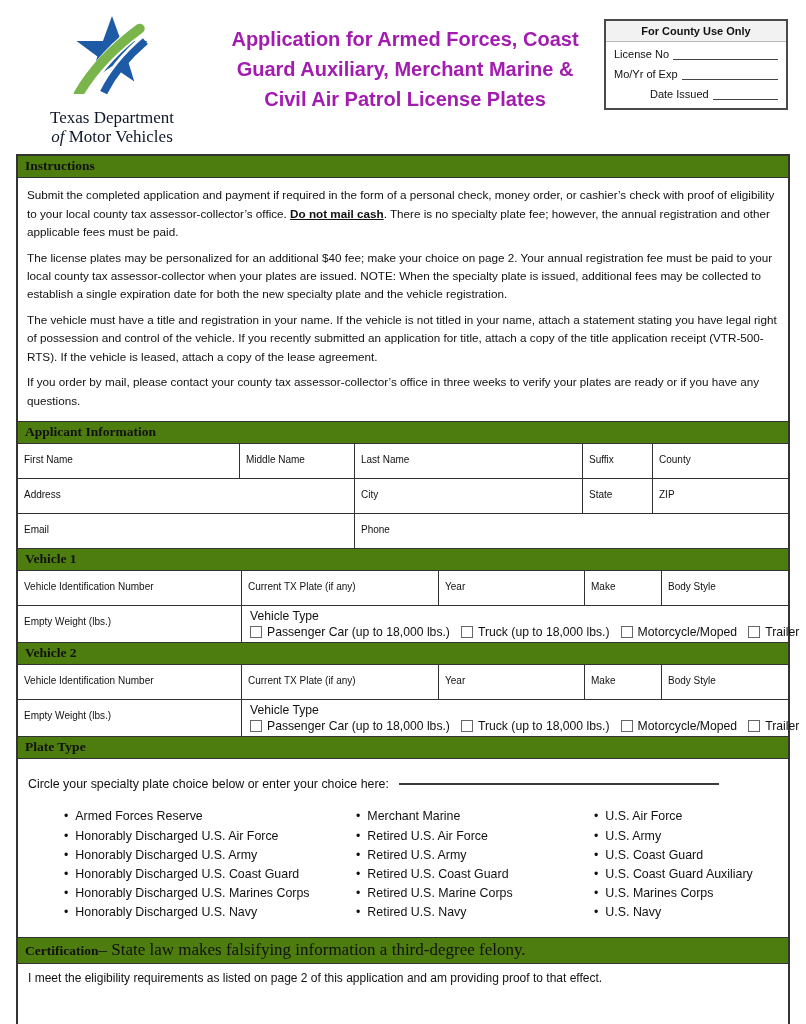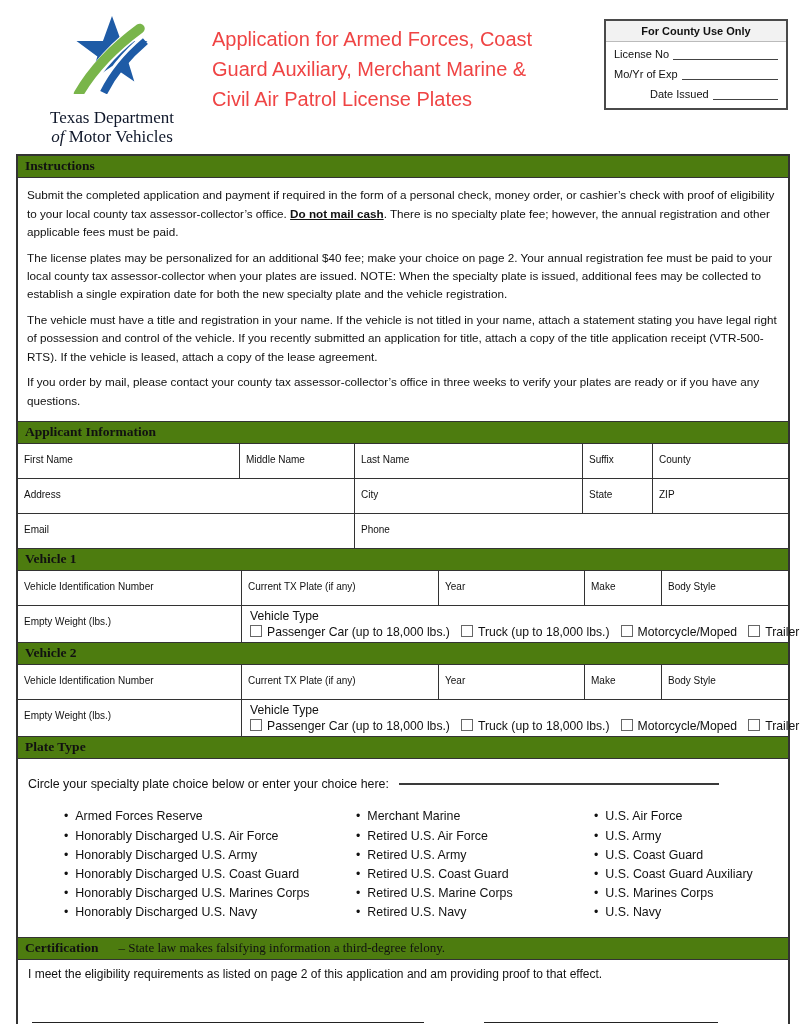--- a/index.html
+++ b/index.html
@@ -9,21 +9,21 @@
     background:#fff; color:#111;
     font-family:"Liberation Sans", sans-serif;
   }
   .page { width:806px; height:1024px; padding:0 16px; display:flex; flex-direction:column; }
 
   
   .hdr { display:flex; align-items:flex-start; padding:14px 2px 8px 2px; }
   .logo { width:188px; text-align:center; }
   .logo svg { display:block; margin:2px auto 0 auto; }
   .logo-text { font-family:"Liberation Serif", serif; font-size:17px; color:#0f172a; line-height:1.12; margin-top:14px; }
-  .title { flex:1; margin:10px 6px 0 6px; font-size:20px; font-weight:normal; text-align:left; line-height:1.5; color:#ef4444; }
+  .title { flex:1; margin:10px 6px 0 6px; font-size:20px; font-weight:bold; text-align:center; line-height:1.5; color:#a21caf; }
   .title span { display:block; }
   .county-box { width:184px; border:2px solid #4a4a4a; margin-top:5px; background:#fff; }
   .county-title { background:#f2f2f2; border-bottom:1px solid #bbb; font-weight:bold; font-size:11px; text-align:center; padding:4px 2px; }
   .county-field { display:flex; align-items:flex-end; font-size:11px; padding:6px 8px 2px 8px; }
   .county-field .fill-line { flex:1; border-bottom:1px solid #444; height:12px; margin-left:4px; }
 
   
   .form { border:2px solid var(--line-color); }
   .secbar { background:#4d7c0f; border-top:1px solid var(--line-color); border-bottom:1px solid var(--line-color);
             padding:2px 23px 3px 7px; font-weight:bold; font-size:13.5px;font-family:Liberation Serif, serif; }
@@ -40,34 +40,34 @@
   .cell { border-right:1px solid var(--line-color); padding:10px 6px; font-size:10px; min-height:34px; }
   .cell:last-child { border-right:none; }
   .app-row1 { grid-template-columns:222px 115px 228px 70px 1fr; }
   .app-row2 { grid-template-columns:337px 228px 70px 1fr; }
   .app-row3 { grid-template-columns:337px 1fr; }
   .veh-row1 { grid-template-columns:224px 197px 146px 77px 1fr; }
   .veh-row2 { grid-template-columns:224px 1fr; }
   .vtype { padding:3px 8px; }
   .vtype-label { font-size:12.2px; margin-bottom:2px; }
   .vtype-opts { display:flex; align-items:center; gap:11px; font-size:12.2px; white-space:nowrap; }
-  .opt { display:flex; }
+  .opt { display:flex; align-items:center; }
   .cb { width:12px; height:12px; border:1px solid #666; background:#fff; display:inline-block; margin-right:5px; flex:none; }
 
   
   .plate-body { padding:8px 8px 14px 8px; }
   .prompt-row { display:flex; align-items:center; font-size:12.4px; margin:10px 0 16px 2px; }
   .choice-line { width:320px; border-bottom:2.5px solid #3a3a3a; height:2px; margin-left:10px; }
   .bullets { display:grid; grid-template-columns:292px 238px auto; margin-left:38px; }
   .bullet { font-size:12.4px; line-height:1.55; }
   .bullet::before { content:"•"; margin-right:7px; }
 
   
   .certbar b { font-size:13.5px; }
-  .certbar .sub { font-size:13px; font-weight:normal; margin-left:20px; }
+  .certbar .sub { font-size:17px; font-weight:normal; margin-left:0; }
   .cert-body { padding:7px 10px 5px 10px; font-size:12px; }
   .sig-row { display:flex; gap:60px; padding:30px 4px 2px 4px; }
   .sig-block { display:flex; flex-direction:column; }
   .sig-line { border-bottom:1.5px solid #222; height:12px; }
   .sig-line.sig { width:392px; }
   .sig-line.date { width:234px; }
   .sig-label { font-size:12px; padding-top:3px; }
 </style>
 </head>
 <body>

